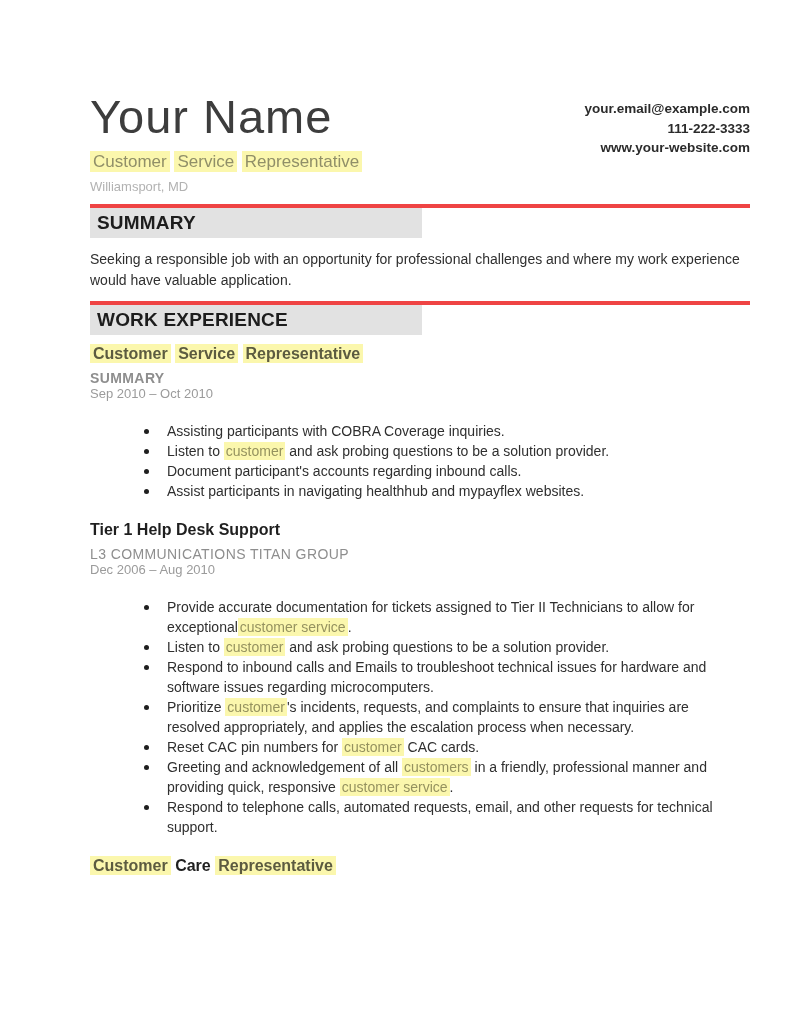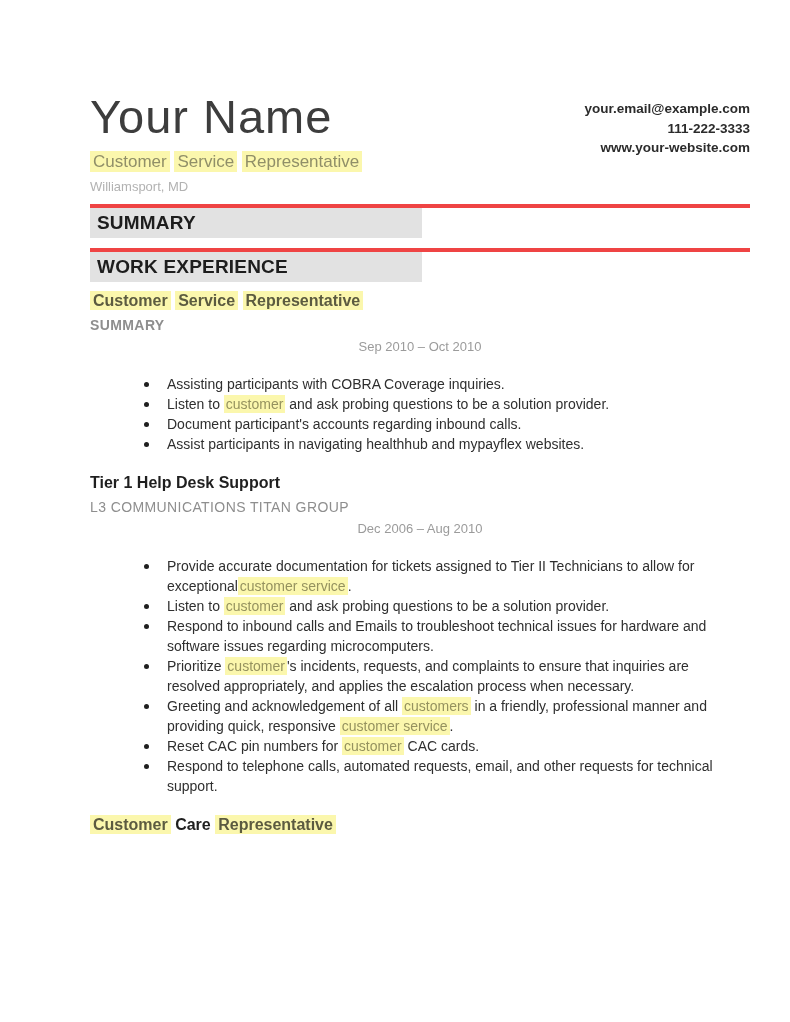--- a/index.html
+++ b/index.html
@@ -30,21 +30,21 @@
   }
   .summary-text{
     margin:11px 0 0 0;max-width:650px;font-size:14px;line-height:21px;color:#2f2f2f;
   }
   .job{margin-top:10px;}
   .job + .job{margin-top:20px;}
   .job-title{margin:0;font-size:16px;line-height:18px;font-weight:700;color:#1f1f1f;}
   .job-title .hl{color:#5c5b40;}
   .company{margin-top:7px;font-size:14px;line-height:16px;color:#8e8e8e;letter-spacing:0.4px;}
   .company.bold{font-weight:700;}
-  .dates{margin-top:6px;font-size:13px;line-height:15px;color:#9b9b9b;text-align:center;}
+  .dates{font-size:13px;line-height:15px;color:#9b9b9b;}
   ul.bullets{list-style:none;margin:20px 0 0 0;padding:0 0 0 77px;max-width:548px;}
   ul.bullets li{
     position:relative;font-size:14px;line-height:20px;color:#2f2f2f;
   }
   ul.bullets li::before{
     content:"";position:absolute;left:-23px;top:7.5px;width:5px;height:5px;
     border-radius:50%;background:#1f1f1f;
   }
   ul.bullets .hl{color:#95925f;padding:1px 2px;}
 </style>
@@ -65,20 +65,21 @@
         <div>www.your-website.com</div>
       </div>
   </div>
 
   <div class="section-bar">
     <div class="bar-inner">
       <span class="section-heading">SUMMARY</span>
     </div>
   </div>
 
+  <p class="summary-text">Seeking a responsible job with an opportunity for professional challenges and where my work experience would have valuable application.</p>
 
   <div class="section-bar">
     <div class="bar-inner">
       <span class="section-heading">WORK EXPERIENCE</span>
     </div>
   </div>
 
   <div id="jobs">
       <div class="job">
         <h3 class="job-title"><span class="hl">Customer</span><span> </span><span class="hl">Service</span><span> </span><span class="hl">Representative</span></h3>
@@ -93,22 +94,22 @@
       </div>
       <div class="job">
         <h3 class="job-title"><span>Tier 1 Help Desk Support</span></h3>
         <div class="company">L3 COMMUNICATIONS TITAN GROUP</div>
         <div class="dates">Dec 2006 – Aug 2010</div>
         <ul class="bullets">
           <li><span>Provide accurate documentation for tickets assigned to Tier II Technicians to allow for exceptional</span><span class="hl">customer service</span><span>.</span></li>
           <li><span>Listen to </span><span class="hl">customer</span><span> and ask probing questions to be a solution provider.</span></li>
           <li><span>Respond to inbound calls and Emails to troubleshoot technical issues for hardware and software issues regarding microcomputers.</span></li>
           <li><span>Prioritize </span><span class="hl">customer</span><span>'s incidents, requests, and complaints to ensure that inquiries are resolved appropriately, and applies the escalation process when necessary.</span></li>
+          <li><span>Reset CAC pin numbers for </span><span class="hl">customer</span><span> CAC cards.</span></li>
           <li><span>Greeting and acknowledgement of all </span><span class="hl">customers</span><span> in a friendly, professional manner and providing quick, responsive </span><span class="hl">customer service</span><span>.</span></li>
-          <li><span>Reset CAC pin numbers for </span><span class="hl">customer</span><span> CAC cards.</span></li>
           <li><span>Respond to telephone calls, automated requests, email, and other requests for technical support.</span></li>
         </ul>
       </div>
       <div class="job">
         <h3 class="job-title"><span class="hl">Customer</span><span> </span><span>Care</span><span> </span><span class="hl">Representative</span></h3>
       </div>
     </div>
 
 </div>
 

